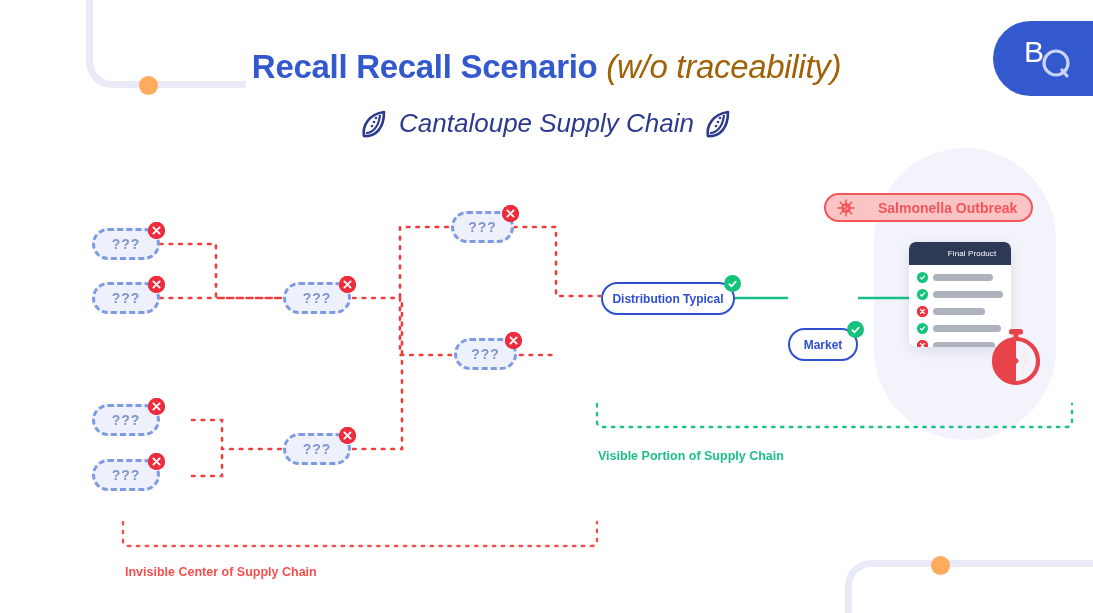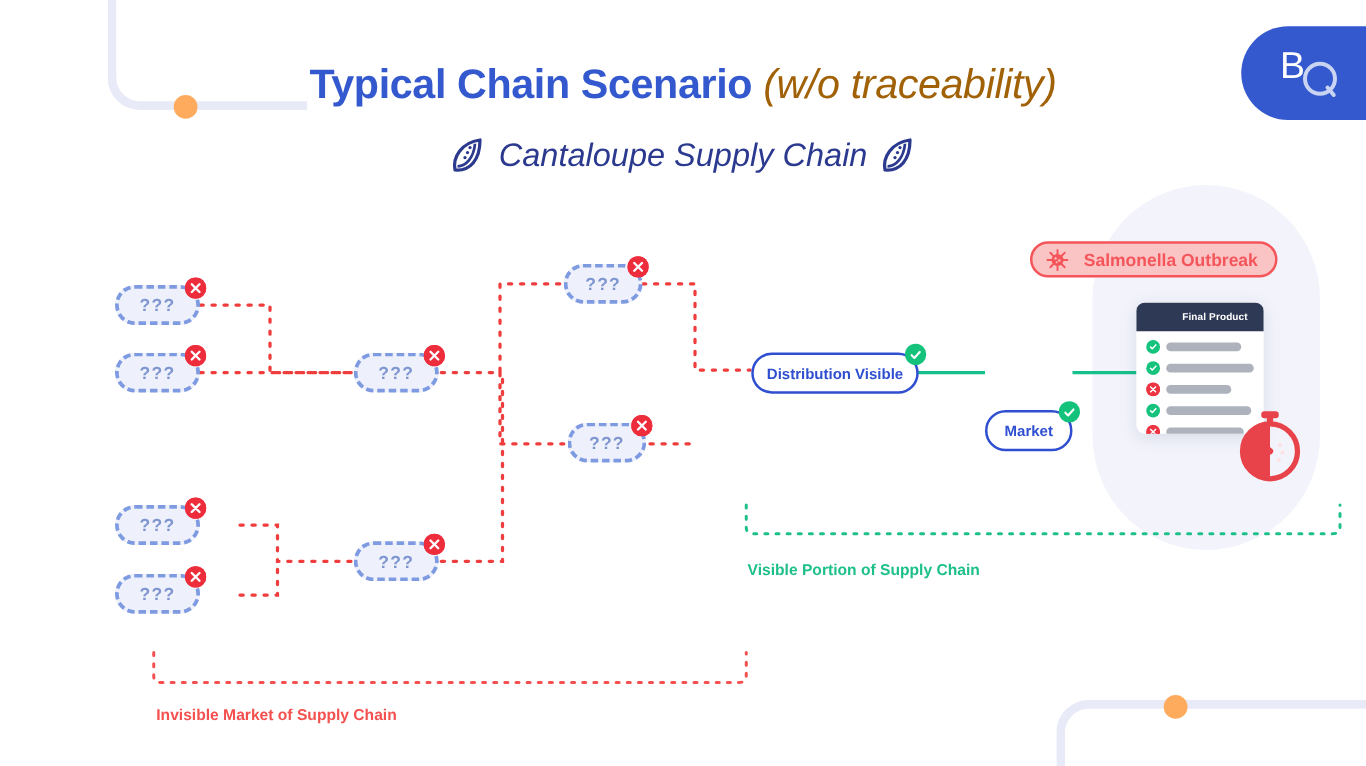--- a/index.html
+++ b/index.html
@@ -45,21 +45,21 @@
     color: #3459cf;
     white-space: nowrap;
   }
   #title .muted { color: #a16207; font-style: italic; font-weight: 500; }
   #subtitle {
     position: absolute; left: 0; top: 108px; width: 1093px;
     text-align: center;
     font-size: 26px; font-style: italic; font-weight: 500;
     color: #2b3a8f;
     white-space: nowrap;
-    display: flex; align-items: center; justify-content: center; gap: 9px;
+    display: flex; align-items: flex-start; justify-content: center; gap: 9px;
   }
 
   
   #soft-panel {
     position: absolute; left: 874px; top: 148px;
     width: 182px; height: 292px;
     background: #f3f4fb;
     border-radius: 92px 92px 92px 92px;
   }
 
@@ -102,21 +102,21 @@
   #final-card {
     position: absolute; left: 909px; top: 242px;
     width: 102px; height: 105px;
     background: #ffffff;
     border-radius: 7px;
     box-shadow: 0 3px 14px rgba(50,60,110,.13);
     overflow: hidden;
   }
   #final-head {
     height: 23px; background: #2e3a55;
-    color: #fff; font-size: 8px; font-weight: 700;
+    color: #fff; font-size: 8px; font-weight: 400;
     display: flex; align-items: center; justify-content: center;
     letter-spacing: .1px;
     padding-left: 24px;
   }
   #final-rows { padding: 7px 8px 0 8px; }
   .frow { display: flex; align-items: center; gap: 5px; margin-bottom: 6px; }
   .fmark { width: 11px; height: 11px; border-radius: 50%;
            display:flex; align-items:center; justify-content:center;
            color:#fff; font-size: 7px; font-weight:700; flex: none; }
   .fmark.ok  { background: #15c37d; }
@@ -126,21 +126,21 @@
   
   #stopwatch { position: absolute; left: 986px; top: 327px; }
 
   
   #outbreak {
     position: absolute; left: 824px; top: 193px;
     height: 29px; padding: 0 14px 0 11px;
     background: #fbc4c4;
     border: 2px solid #f4555a;
     border-radius: 16px;
-    display: flex; align-items: center; gap: 12px;
+    display: flex; align-items: center; gap: 23px;
     color: #f4555a; font-size: 14px; font-weight: 600;
     white-space: nowrap;
   }
 
   
   .brk-label {
     position: absolute; text-align: left;
     font-size: 12.5px; font-weight: 700;
     white-space: nowrap;
   }
@@ -158,21 +158,21 @@
   <div class="dot" id="dot-br"></div>
 
   <div id="logo">
     <svg width="52" height="46" viewBox="0 0 52 46">
       <text x="1" y="26" font-family="Liberation Sans, sans-serif" font-size="30" font-weight="400" fill="#ffffff">B</text>
       <circle cx="33" cy="27" r="12" fill="none" stroke="#c9d4f2" stroke-width="3.2"></circle>
       <line x1="39" y1="34" x2="44" y2="40" stroke="#c9d4f2" stroke-width="3.2" stroke-linecap="round"></line>
     </svg>
   </div>
 
-  <div id="title"><span>Typical Chain Scenario </span><span class="muted">(w/o traceability)</span></div>
+  <div id="title"><span>Recall Recall Scenario </span><span class="muted">(w/o traceability)</span></div>
 
   <div id="subtitle">
     <svg width="31" height="32" viewBox="0 0 31 32">
       <path d="M25 4 C25 20 17 29 5 28 C3 18 10 6 25 4 Z" fill="none" stroke="#2b3a8f" stroke-width="2.6" stroke-linejoin="round"></path>
       <path d="M21 7 C20 18 14 25 7 25" fill="none" stroke="#2b3a8f" stroke-width="2.2"></path>
       <circle cx="15" cy="14" r="1.3" fill="#2b3a8f"></circle>
       <circle cx="13" cy="18" r="1.3" fill="#2b3a8f"></circle>
       <circle cx="17" cy="10" r="1.3" fill="#2b3a8f"></circle>
     </svg>
     <span>Cantaloupe Supply Chain</span>
@@ -292,21 +292,21 @@
     <span>???</span>
     <span class="badge err">
       <svg width="17" height="17" viewBox="0 0 17 17">
           <circle cx="8.5" cy="8.5" r="8.5" fill="#ee2d3c"></circle>
           <path d="M5.4 5.4 L11.6 11.6 M11.6 5.4 L5.4 11.6" stroke="#fff" stroke-width="1.9" stroke-linecap="round"></path>
         </svg>
     </span>
   </div>
 
   <div class="node known" style="left:601px; top:282px; width:134px; height:33px;">
-    <span>Distribution Visible</span>
+    <span>Distribution Typical</span>
     <span class="badge ok">
       <svg width="18" height="18" viewBox="0 0 18 18">
           <path d="M9 0.6 l2.1 1.5 2.5-.5 1.3 2.2 2.3 1.1-.5 2.5 1.1 2.3-1.9 1.7-.6 2.5-2.6.2-2 1.6-2.2-1.3-2.6.3-.9-2.4-2.2-1.4.6-2.5-1-2.3 1.9-1.8.4-2.6 2.6-.1z" fill="#14c27c"></path>
           <path d="M5.6 9.2 L7.9 11.5 L12.5 6.4" stroke="#fff" stroke-width="1.8" fill="none" stroke-linecap="round" stroke-linejoin="round"></path>
         </svg>
     </span>
   </div>
 
   <div class="node known" style="left:788px; top:282px; width:70px; height:33px;margin-top:46px;">
     <span>Market</span>
@@ -395,16 +395,16 @@
       <rect x="27.5" y="6" width="5" height="7" fill="#e8424a"></rect>
       <circle cx="30" cy="34" r="22" fill="none" stroke="#e8424a" stroke-width="4.2"></circle>
       <path d="M30 12 A22 22 0 0 0 30 56 Z" fill="#e8424a"></path>
       <path d="M30 34 L18 24" stroke="#e8424a" stroke-width="5" stroke-linecap="round"></path>
       <circle cx="38" cy="29" r="1.7" fill="#fbe3e4"></circle>
       <circle cx="40" cy="35" r="1.7" fill="#fbe3e4"></circle>
       <circle cx="37" cy="41" r="1.7" fill="#fbe3e4"></circle>
     </svg>
   </div>
 
-  <div class="brk-label" id="label-invisible">Invisible Market of Supply Chain</div>
+  <div class="brk-label" id="label-invisible">Invisible Center of Supply Chain</div>
   <div class="brk-label" id="label-visible">Visible Portion of Supply Chain</div>
 
 </div>
 
 </body></html>

